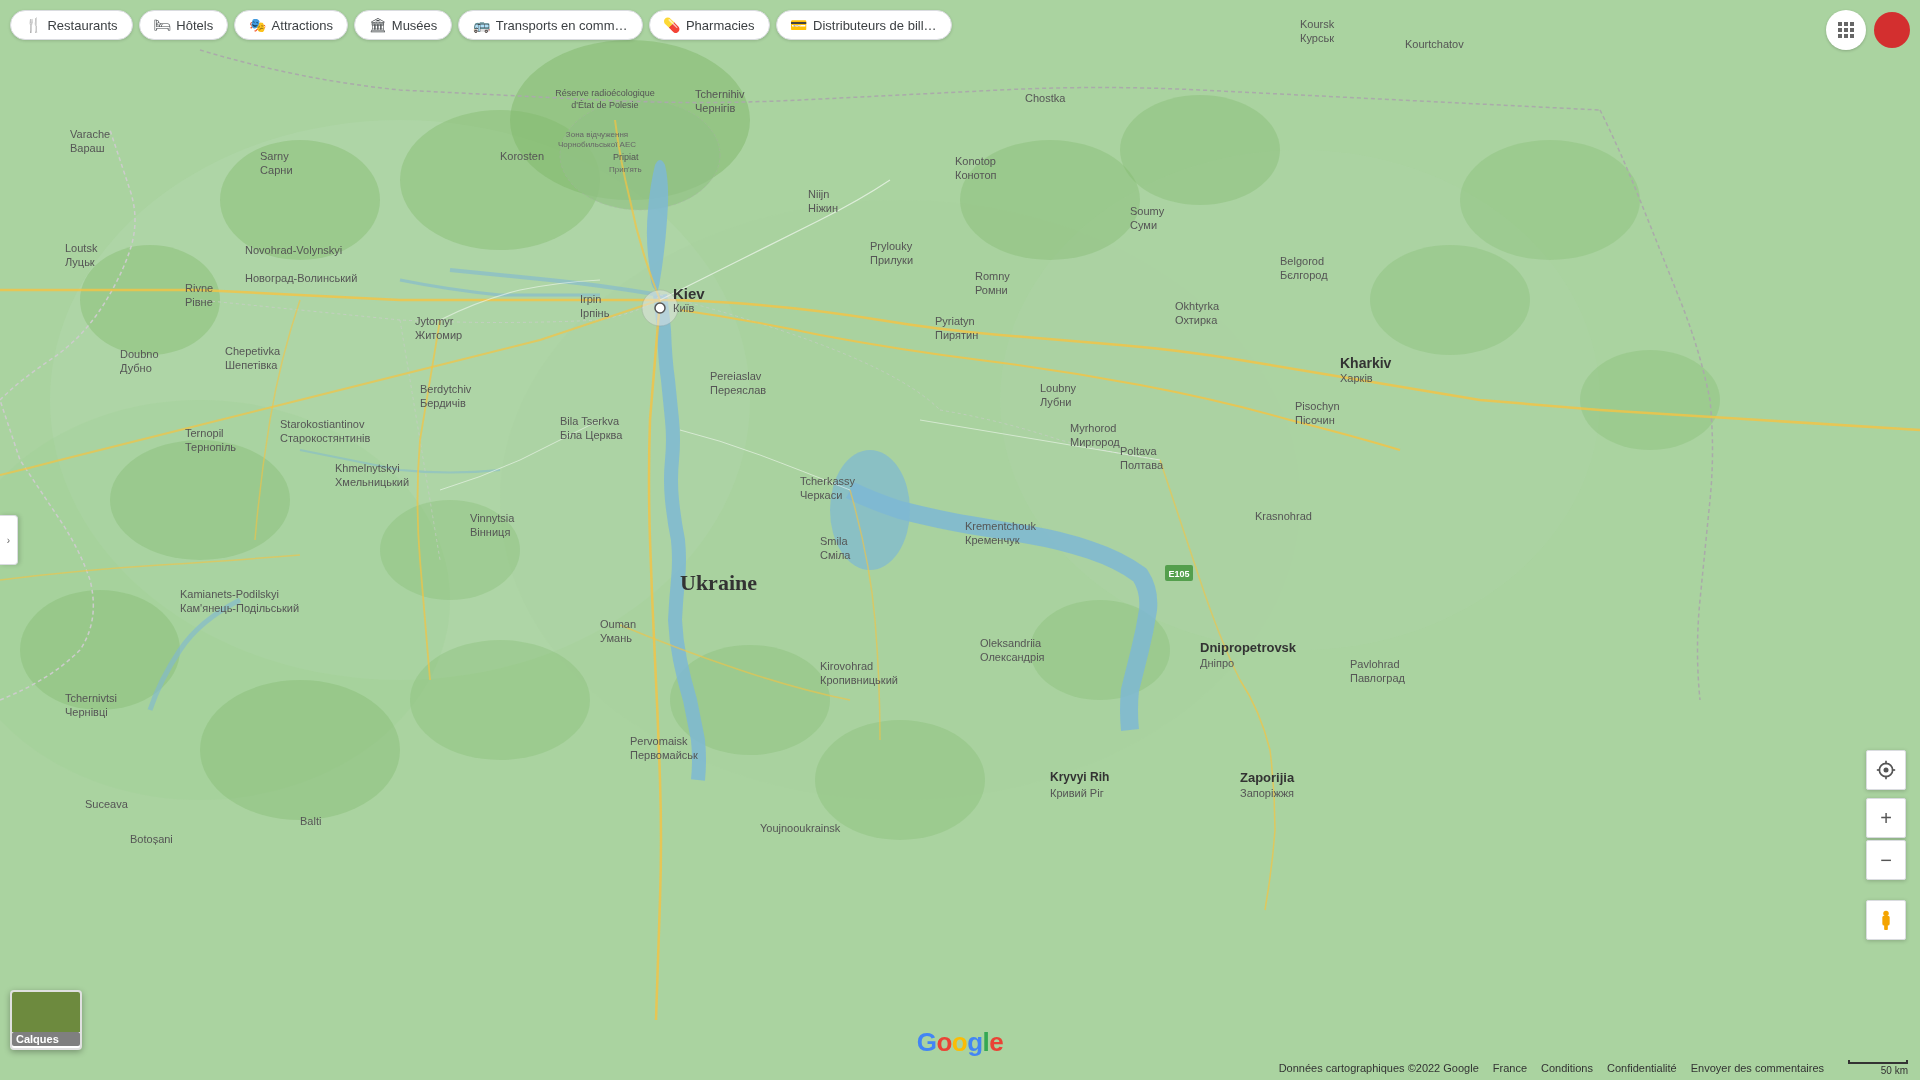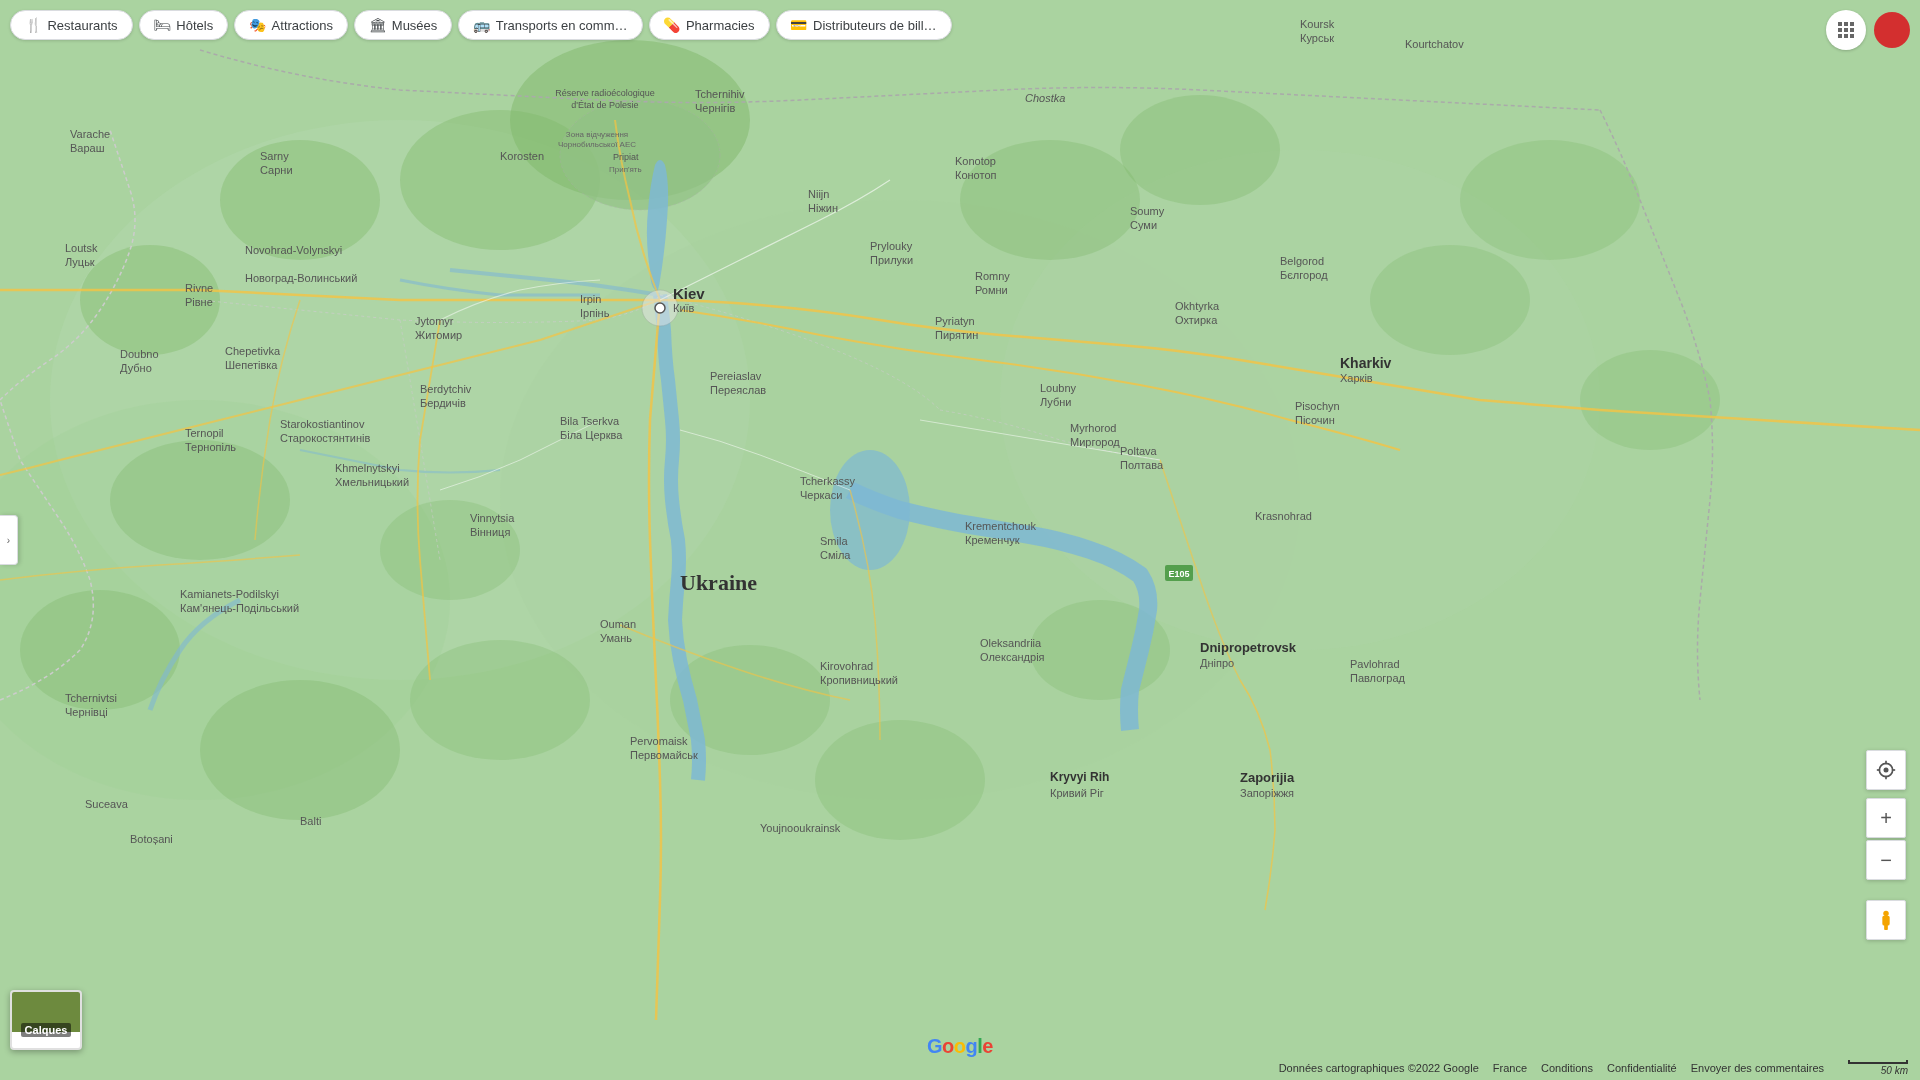--- a/index.html
+++ b/index.html
@@ -177,23 +177,22 @@
       z-index: 100;
       background: #fff;
       border: 2px solid rgba(0,0,0,0.12);
       border-radius: 4px;
       width: 72px;
       height: 60px;
       cursor: pointer;
       overflow: hidden;
       display: flex;
       flex-direction: column;
-      align-items: center;
       justify-content: flex-end;
-      padding-bottom: 11px;
+      padding-bottom: 2px;
       box-shadow: 0 2px 6px rgba(0,0,0,0.3);
     }
 
     #map-type-btn .map-thumb {
       width: 100%;
       height: 40px;
       background: #6d8a3e;
       position: absolute;
       top: 0;
     }
@@ -224,21 +223,21 @@
       font-size: 11px;
       color: #333;
     }
 
     #google-logo {
       position: absolute;
       bottom: 22px;
       left: 50%;
       transform: translateX(-50%);
       z-index: 100;
-      font-size: 20px;
+      font-size: 26px;
       font-weight: bold;
       letter-spacing: -0.5px;
     }
 
     .google-g { color: #4285f4; }
     .google-o1 { color: #ea4335; }
     .google-o2 { color: #fbbc05; }
     .google-gl { color: #4285f4; }
     .google-e { color: #34a853; }
 
@@ -260,21 +259,20 @@
       width: 60px;
       height: 4px;
       border: 2px solid #333;
       border-top: none;
     }
 
     #scale-label {
       font-size: 10px;
       color: #333;
       margin-top: 1px;
-      font-style: italic;
     }
 
     
     .map-label {
       position: absolute;
       font-size: 13px;
       font-weight: 600;
       color: #333;
       pointer-events: none;
       z-index: 50;
@@ -525,21 +523,21 @@
 
   <div class="map-label-sm" style="left:1175px; top:300px;">Okhtyrka</div>
   <div class="map-label-sm" style="left:1175px; top:314px;">Охтирка</div>
 
   <div class="map-label-sm" style="left:1295px; top:400px;">Pisochyn</div>
   <div class="map-label-sm" style="left:1295px; top:414px;">Пісочин</div>
 
   <div class="map-label-sm" style="left:808px; top:188px;">Niijn</div>
   <div class="map-label-sm" style="left:808px; top:202px;">Ніжин</div>
 
-  <div class="map-label-sm" style="left:1025px; top:92px;font-style:italic;">Chostka</div>
+  <div class="map-label-sm" style="left:1025px; top:92px;">Chostka</div>
 
   <div class="map-label-sm" style="left:120px; top:348px;">Doubno</div>
   <div class="map-label-sm" style="left:120px; top:362px;">Дубно</div>
 
   <div style="position:absolute; left:545px; top:88px; font-size:9px; color:#555; text-align:center; width:120px; line-height:1.3; pointer-events:none; z-index:50;">Réserve radioécologique d'État de Polesie</div>
   <div style="position:absolute; left:542px; top:130px; font-size:8px; color:#666; text-align:center; width:110px; line-height:1.2; pointer-events:none; z-index:50;">Зона відчуження Чорнобильської АЕС</div>
   <div style="position:absolute; left:613px; top:152px; font-size:9px; color:#555; pointer-events:none; z-index:50;">Pripiat</div>
   <div style="position:absolute; left:609px; top:165px; font-size:8px; color:#666; pointer-events:none; z-index:50;">Прип'ять</div>
 
   <div class="map-label-sm" style="left:580px; top:293px;">Irpin</div>

